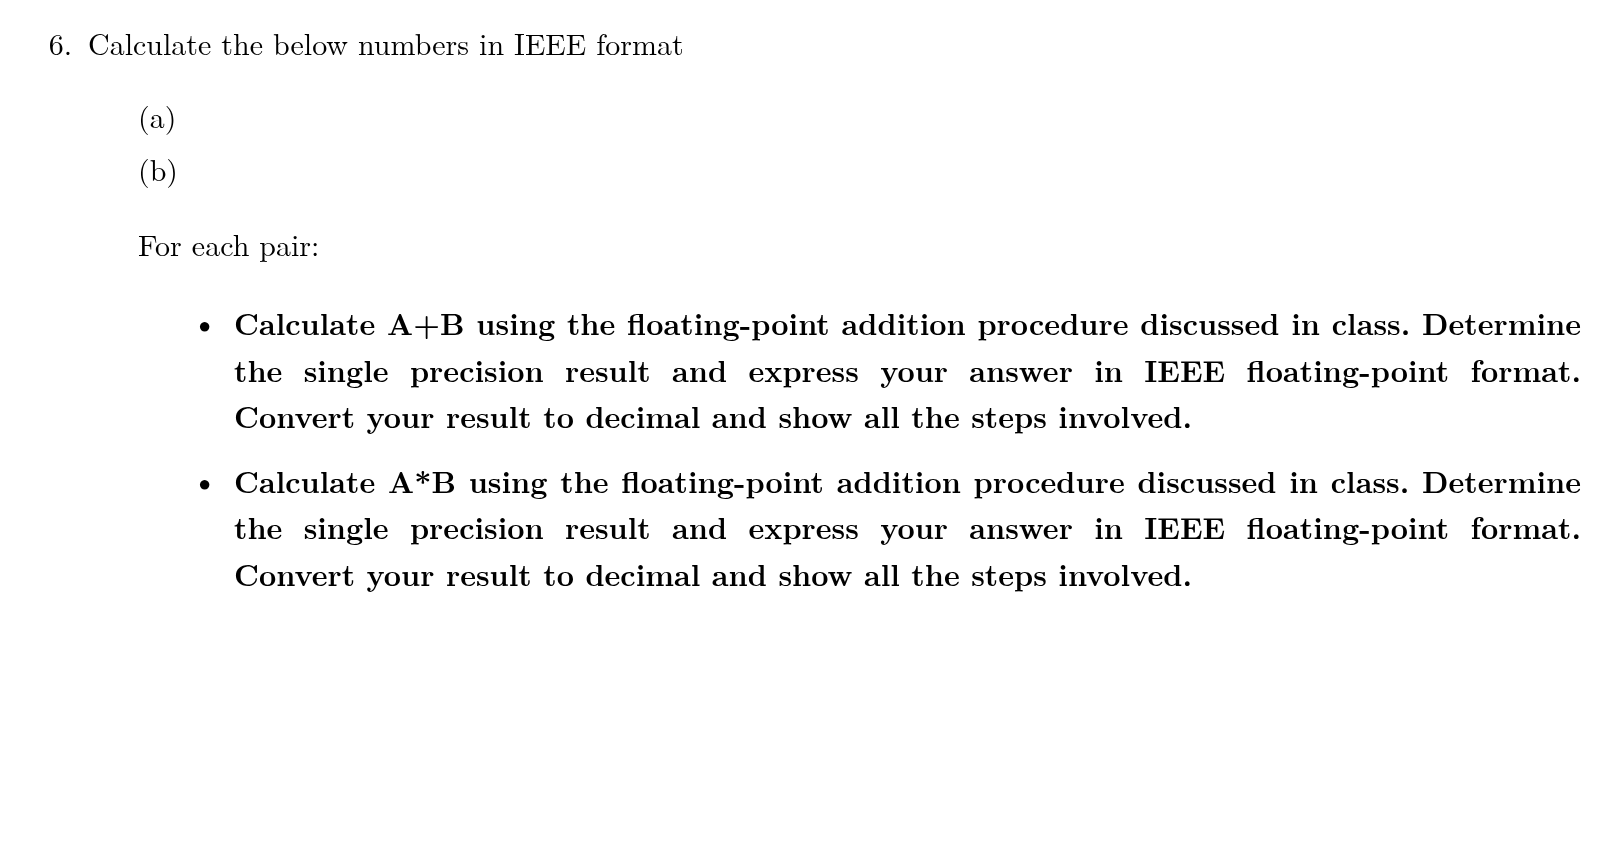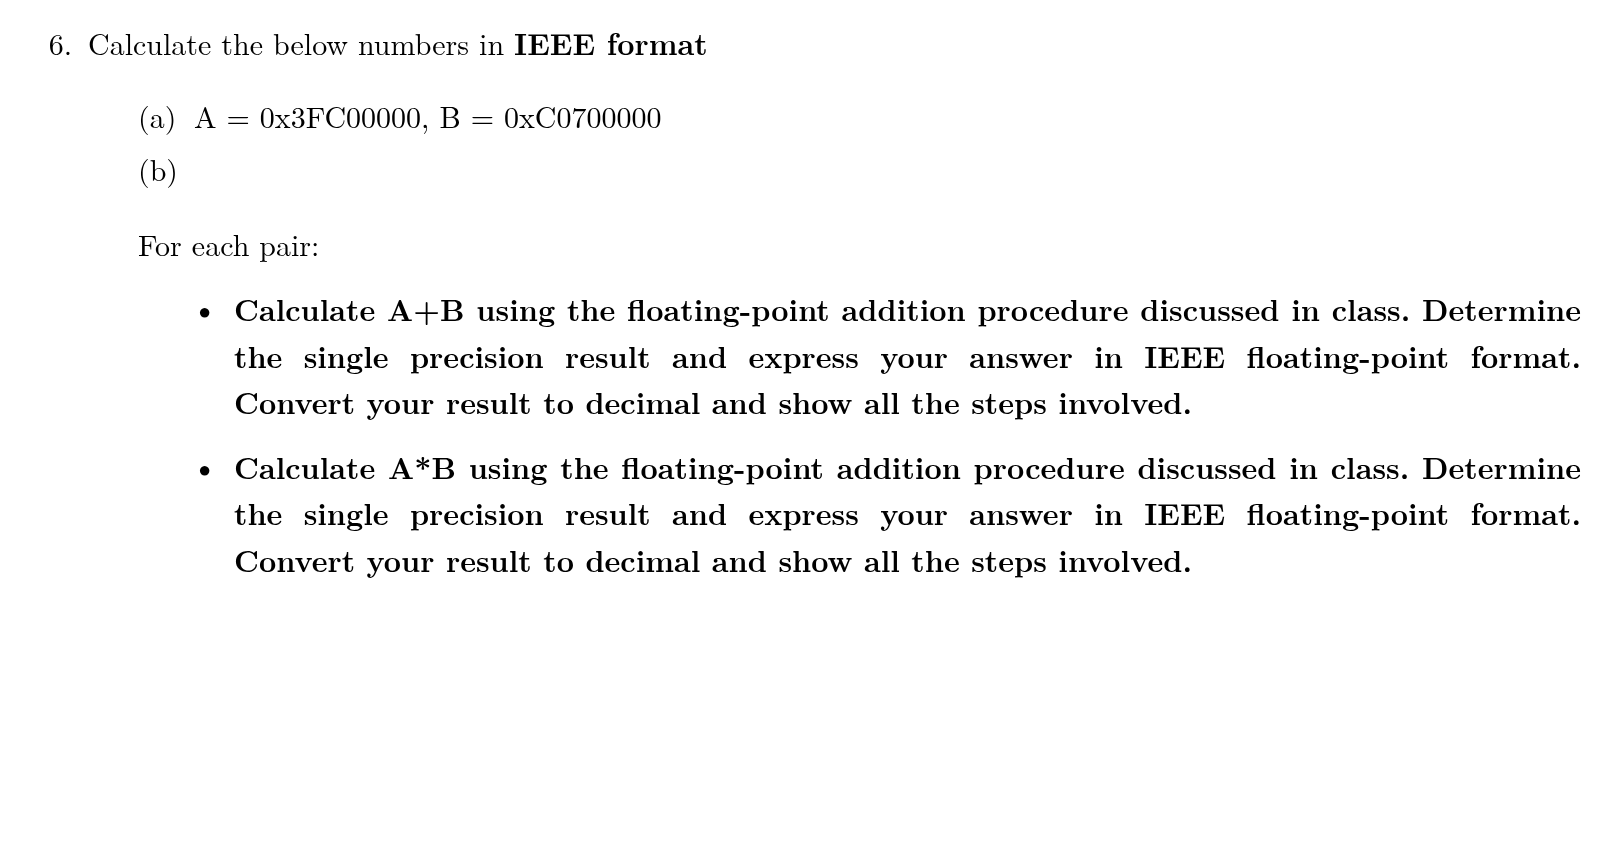--- a/index.html
+++ b/index.html
@@ -25,37 +25,37 @@
       text-align: right;
       padding-right: 16px;
     }
     .problem-body {
       flex: 1;
     }
     .intro {
       margin-bottom: 28px;
     }
     .bold {
-      font-weight: bold;
+      font-weight: normal;
     }
     .sub-list {
       margin-left: 50px;
       margin-bottom: 30px;
     }
     .sub-item {
       display: flex;
       align-items: baseline;
       margin-bottom: 8px;
     }
     .sub-label {
       min-width: 56px;
     }
     .for-each {
       margin-left: 50px;
-      margin-bottom: 20px;
+      margin-bottom: 34px;
     }
     .bullet-list {
       margin-left: 110px;
     }
     .bullet-item {
       display: flex;
       align-items: baseline;
       margin-bottom: 18px;
       text-align: justify;
     }
@@ -78,21 +78,20 @@
 <div class="problem">
   <div class="problem-number">6.</div>
   <div class="problem-body">
     <div class="intro">
       <span>Calculate the below numbers in </span><span class="bold">IEEE format</span>
     </div>
 
     <div class="sub-list">
       <div class="sub-item">
         <span class="sub-label">(a)</span>
-        <span>A = 0x3FC00000, B = 0xC0700000</span>
       </div>
       <div class="sub-item">
         <span class="sub-label">(b)</span>
       </div>
     </div>
 
     <div class="for-each">For each pair:</div>
 
     <div class="bullet-list">
       <div class="bullet-item">

